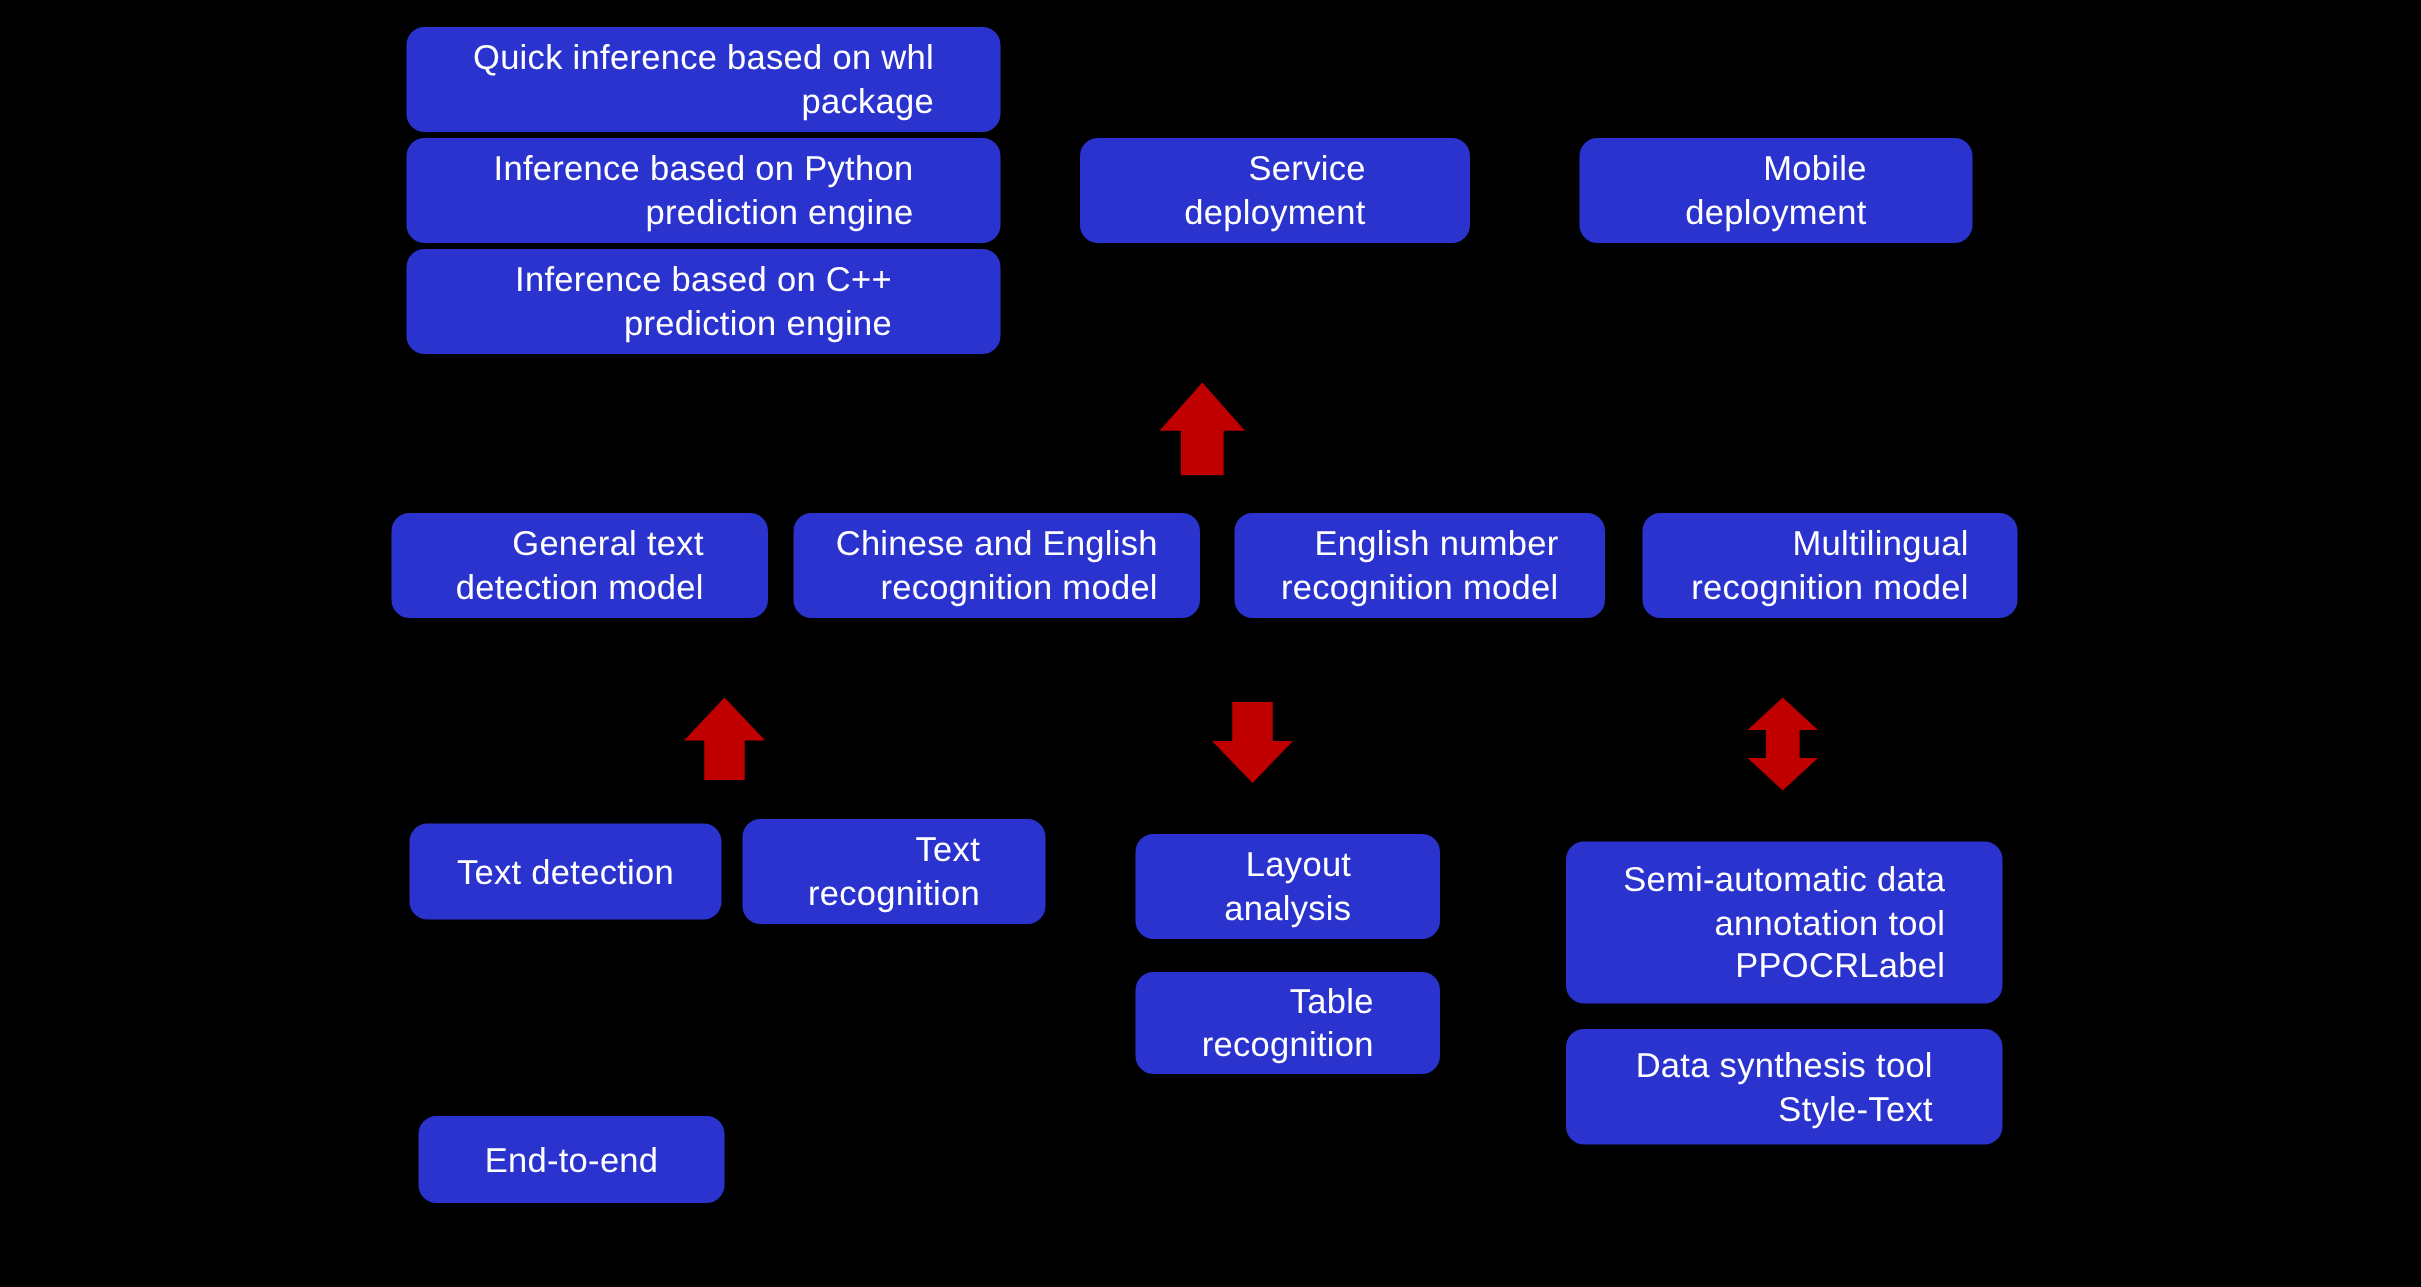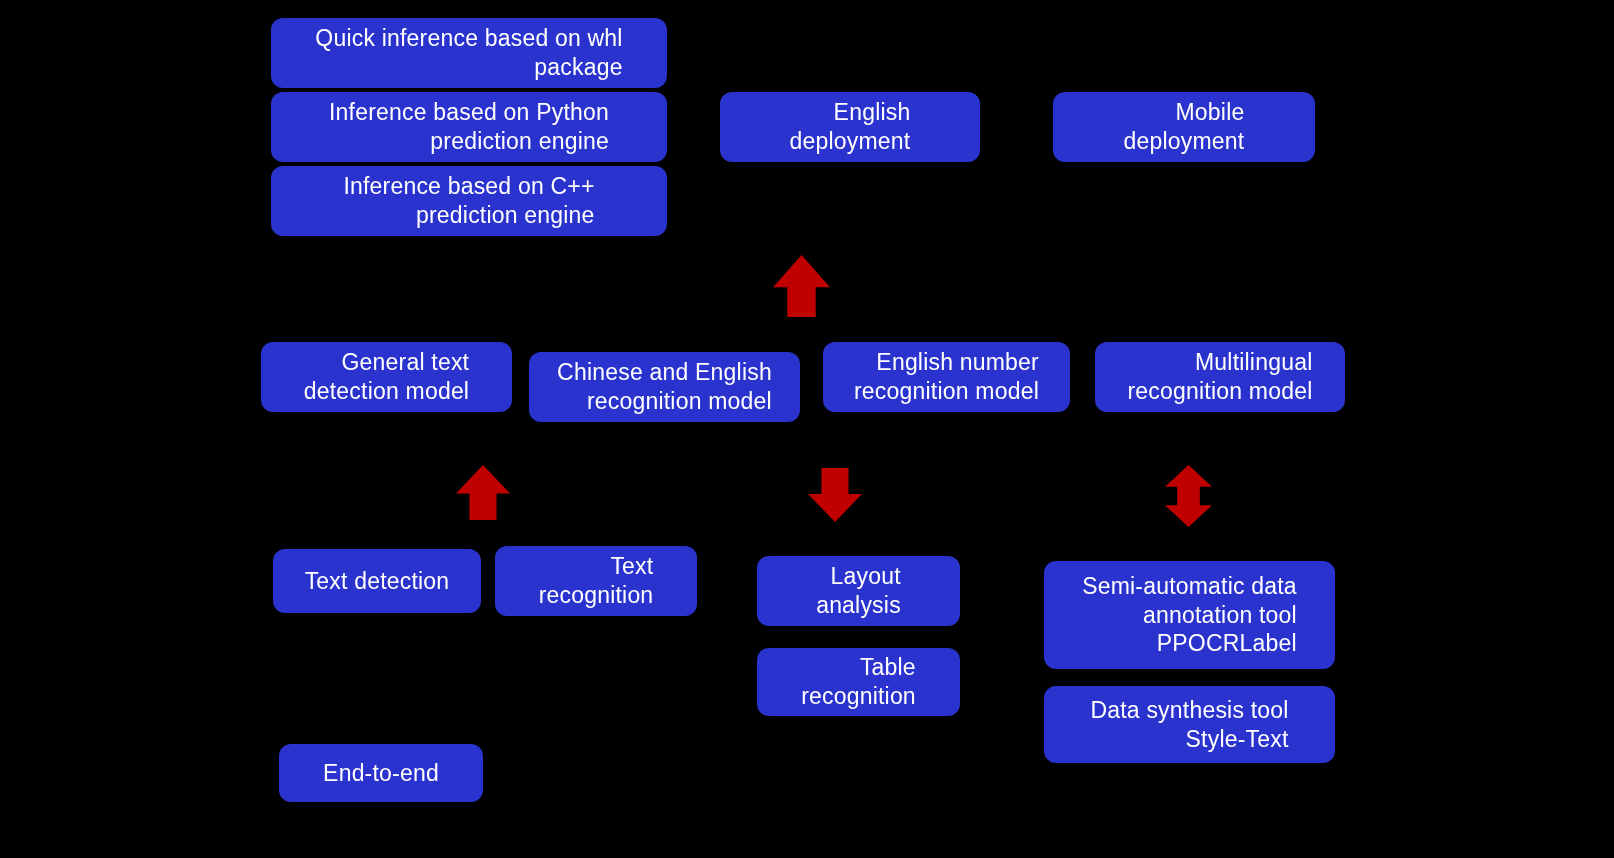--- a/index.html
+++ b/index.html
@@ -56,32 +56,32 @@
     </div>
     <div class="node" style="left: 271px; top: 92px; width: 396px; height: 70px;">
       <span>Inference based on Python
 prediction engine</span>
     </div>
     <div class="node" style="left: 271px; top: 166px; width: 396px; height: 70px;">
       <span>Inference based on C++
 prediction engine</span>
     </div>
     <div class="node" style="left: 720px; top: 92px; width: 260px; height: 70px;">
-      <span>English
+      <span>Service
 deployment</span>
     </div>
     <div class="node" style="left: 1053px; top: 92px; width: 262px; height: 70px;">
       <span>Mobile
 deployment</span>
     </div>
     <div class="node" style="left: 261px; top: 342px; width: 251px; height: 70px;">
       <span>General text
 detection model</span>
     </div>
-    <div class="node" style="left: 529px; top: 352px; width: 271px; height: 70px;">
+    <div class="node" style="left: 529px; top: 342px; width: 271px; height: 70px;">
       <span>Chinese and English
 recognition model</span>
     </div>
     <div class="node" style="left: 823px; top: 342px; width: 247px; height: 70px;">
       <span>English number
 recognition model</span>
     </div>
     <div class="node" style="left: 1095px; top: 342px; width: 250px; height: 70px;">
       <span>Multilingual
 recognition model</span>

